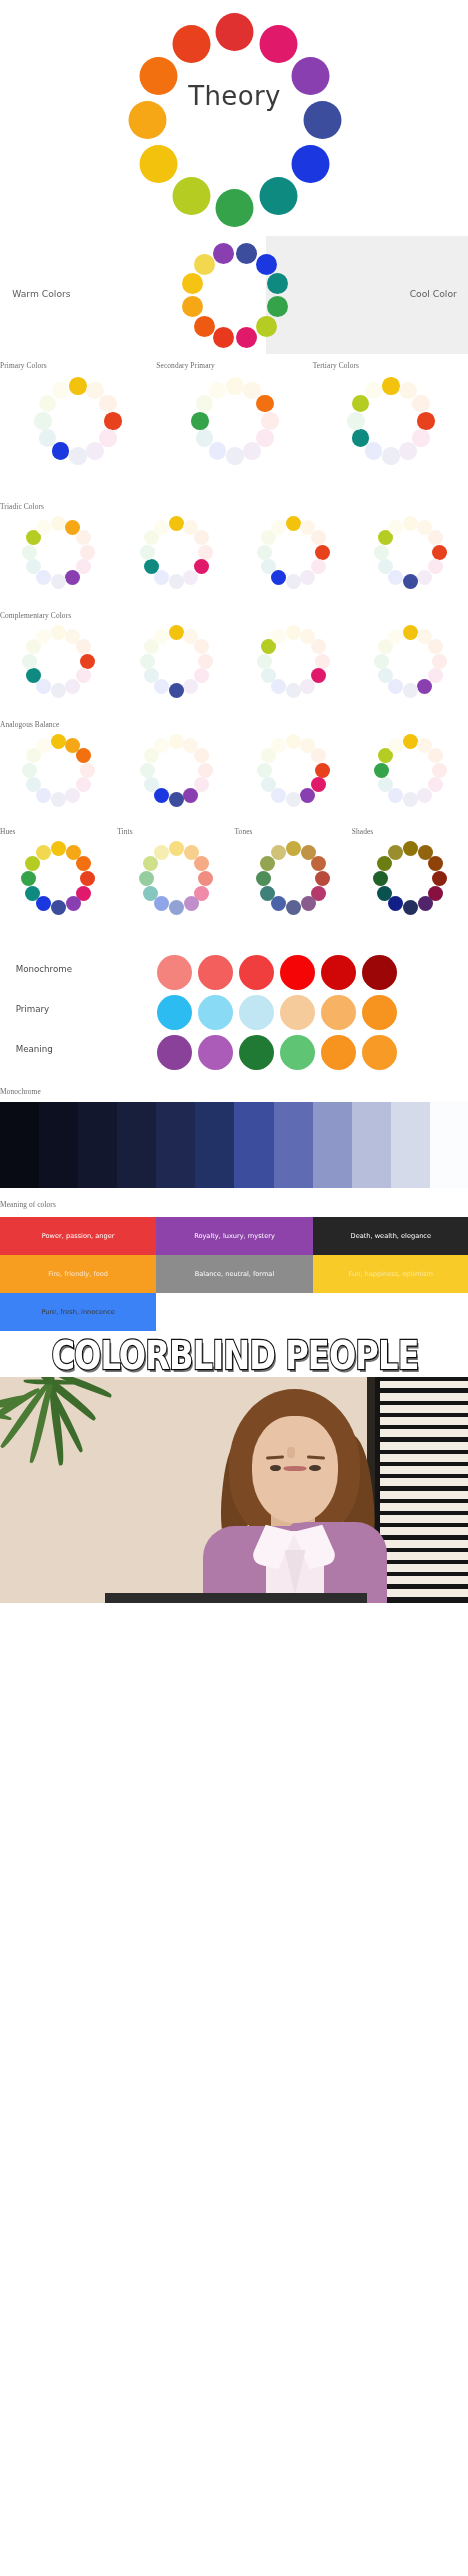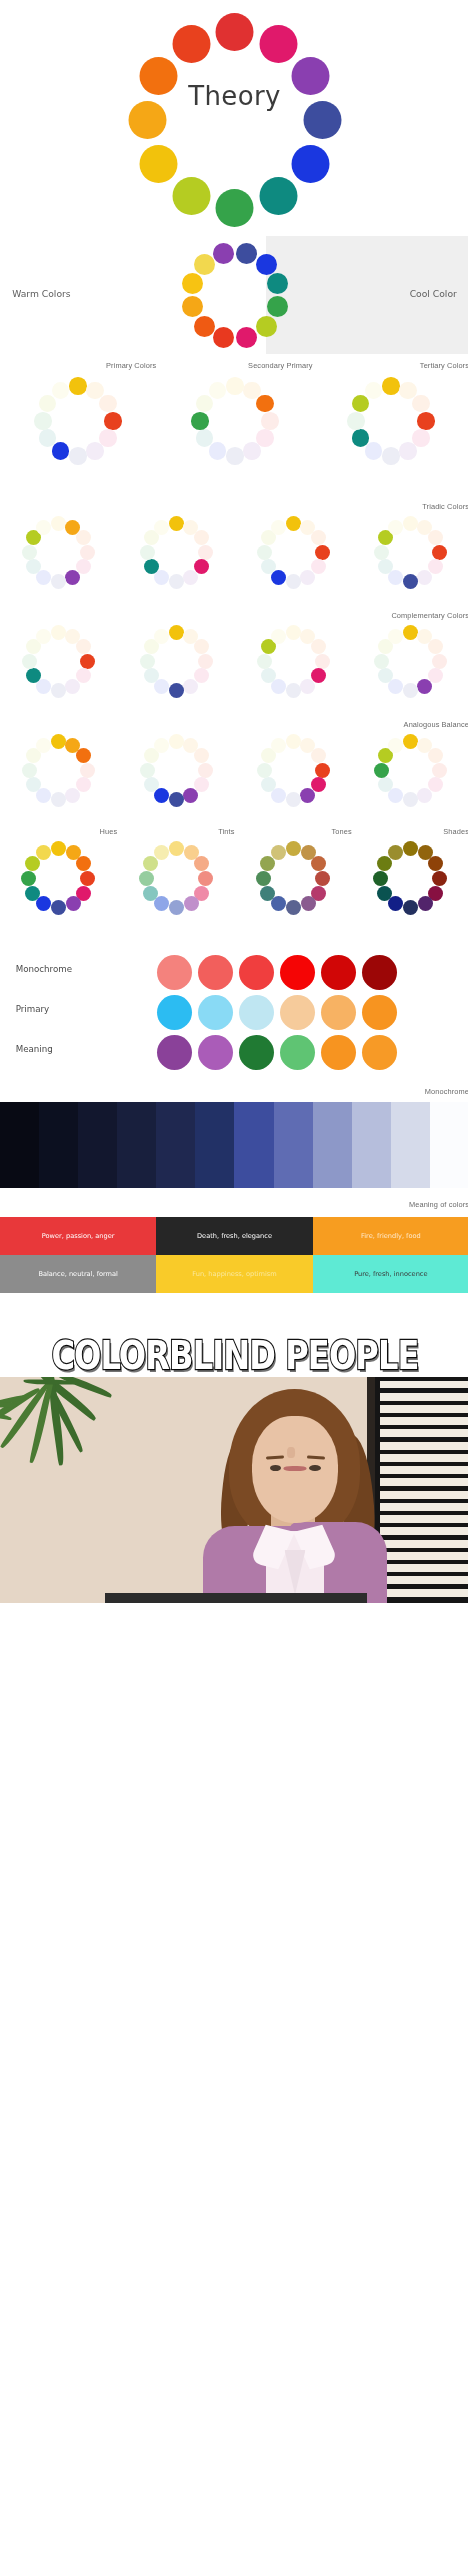--- a/index.html
+++ b/index.html
@@ -5,25 +5,25 @@
   * { box-sizing: border-box; margin: 0; padding: 0; }
   html, body {
     width: 469px;
     background: #ffffff;
     font-family: "Liberation Sans", sans-serif;
   }
   body { width: 469px; height: 2576px; overflow: hidden; position: relative; }
 
   .section { position: relative; width: 469px; background:#fff; }
   .caption {
-    text-align: right;
+    text-align: left;
     color: #6b6b6b;
     font-size: 7.4px;
     letter-spacing: 0.1px;
-    font-family: Liberation Sans, sans-serif;
+    font-family: Liberation Serif, serif;
   }
 
   
   #hero { height: 236px; }
   #hero .wheel { position: absolute; left: 50%; top: 10.5px; transform: translateX(-50%); width: 227px; height: 219px; }
   #hero .titlewrap {
     position: absolute; left: 50%; top: 80px; transform: translateX(-50%);
     text-align: center; width: 175px; z-index: 5;
   }
   #hero .t1, #hero .t2 {
@@ -519,25 +519,26 @@
       <span style="background: rgb(182, 190, 220);"></span>
       <span style="background: rgb(213, 218, 234);"></span>
       <span style="background: rgb(251, 252, 254);"></span>
     </div>
 </div>
 
 <div class="section" id="meaning">
   <div class="caption cap">Meaning of colors</div>
   <div class="grid" id="meaning-grid">
       <div class="cell" style="background: rgb(232, 56, 58); color: rgb(255, 255, 255);">Power, passion, anger</div>
-      <div class="cell" style="background: rgb(38, 38, 38); color: rgb(255, 255, 255);">Death, fresh, elegance</div>
+      <div class="cell" style="background: rgb(142, 67, 171); color: rgb(255, 255, 255);">Royalty, luxury, mystery</div>
+      <div class="cell" style="background: rgb(38, 38, 38); color: rgb(255, 255, 255);">Death, wealth, elegance</div>
       <div class="cell" style="background: rgb(247, 157, 32); color: rgb(255, 233, 201);">Fire, friendly, food</div>
       <div class="cell" style="background: rgb(140, 140, 140); color: rgb(255, 255, 255);">Balance, neutral, formal</div>
       <div class="cell" style="background: rgb(249, 203, 41); color: rgb(250, 232, 154);">Fun, happiness, optimism</div>
-      <div class="cell" style="background: #5eead4; color: rgb(58, 58, 58);">Pure, fresh, innocence</div>
+      <div class="cell" style="background: #3b82f6; color: rgb(58, 58, 58);">Pure, fresh, innocence</div>
     </div>
 </div>
 
 <div class="section" id="meme">
   <div class="memetext">
     <span>COLORBLIND PEOPLE</span>
   </div>
   <div class="photo">
     <div class="plant" id="plant">
         <div class="leaf" style="left: 38px; top: -1.7px; width: 7.9px; height: 75px; transform: rotate(-52deg); background: rgb(60, 107, 44);"></div>

